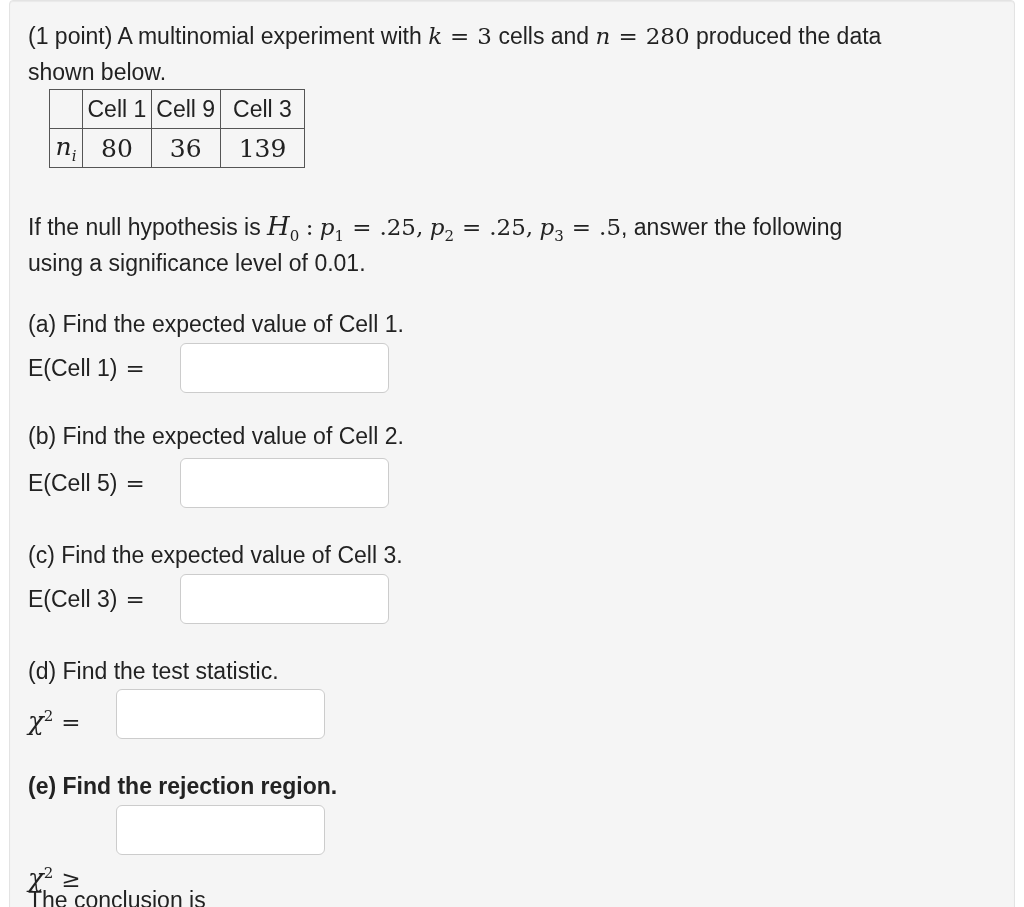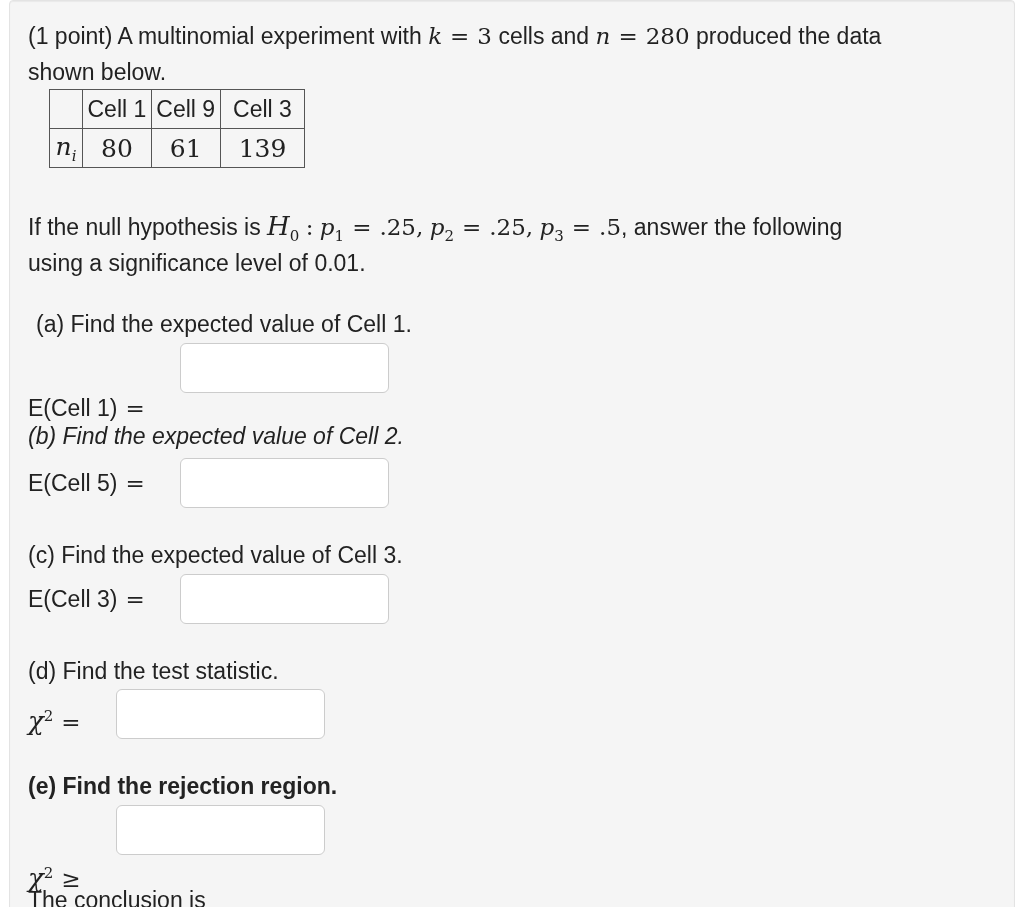--- a/index.html
+++ b/index.html
@@ -47,43 +47,43 @@
       <tbody>
           <tr>
         <td class="blank"></td>
         <td>Cell 1</td>
         <td>Cell 9</td>
         <td>Cell 3</td>
       </tr>
       <tr>
         <td><span class="m" style="font-size:25px">n</span><sub class="m">i</sub></td>
         <td class="num">80</td>
-        <td class="num">61</td>
+        <td class="num">36</td>
         <td class="num">139</td>
       </tr>
     </tbody>
       </table>
 
     <div class="line" style="top:210px;">
       <span>If the null hypothesis is</span>
       <span class="m" style="font-size:26px">H</span><sub class="mn">0</sub>
       <span class="mn">:</span>
       <span class="m">p</span><sub class="mn">1</sub><span class="op">=</span><span class="mn">.25,</span>
       <span class="m">p</span><sub class="mn">2</sub><span class="op">=</span><span class="mn">.25,</span>
       <span class="m">p</span><sub class="mn">3</sub><span class="op">=</span><span class="mn">.5</span><span>, answer the following</span>
     </div>
     <div class="line" style="top:247px;">using a significance level of 0.01.</div>
 
-    <div class="line" style="top:308px;margin-left:8px;">(a) Find the expected value of Cell 1.</div>
-    <div class="line" style="top:352px;margin-top:40px;">
+    <div class="line" style="top:308px;">(a) Find the expected value of Cell 1.</div>
+    <div class="line" style="top:352px;">
       <span>E(Cell 1)</span><span class="op">=</span>
     </div>
     <input class="answer" style="left: 152px; top: 342px; width: 209px;" value="">
 
-    <div class="line" style="top:420px;font-style:italic;">(b) Find the expected value of Cell 2.</div>
+    <div class="line" style="top:420px;">(b) Find the expected value of Cell 2.</div>
     <div class="line" style="top:467px;">
       <span>E(Cell 5)</span><span class="op">=</span>
     </div>
     <input class="answer" style="left: 152px; top: 457px; width: 209px;" value="">
 
     <div class="line" style="top:539px;">(c) Find the expected value of Cell 3.</div>
     <div class="line" style="top:583px;">
       <span>E(Cell 3)</span><span class="op">=</span>
     </div>
     <input class="answer" style="left: 152px; top: 573px; width: 209px;" value="">

